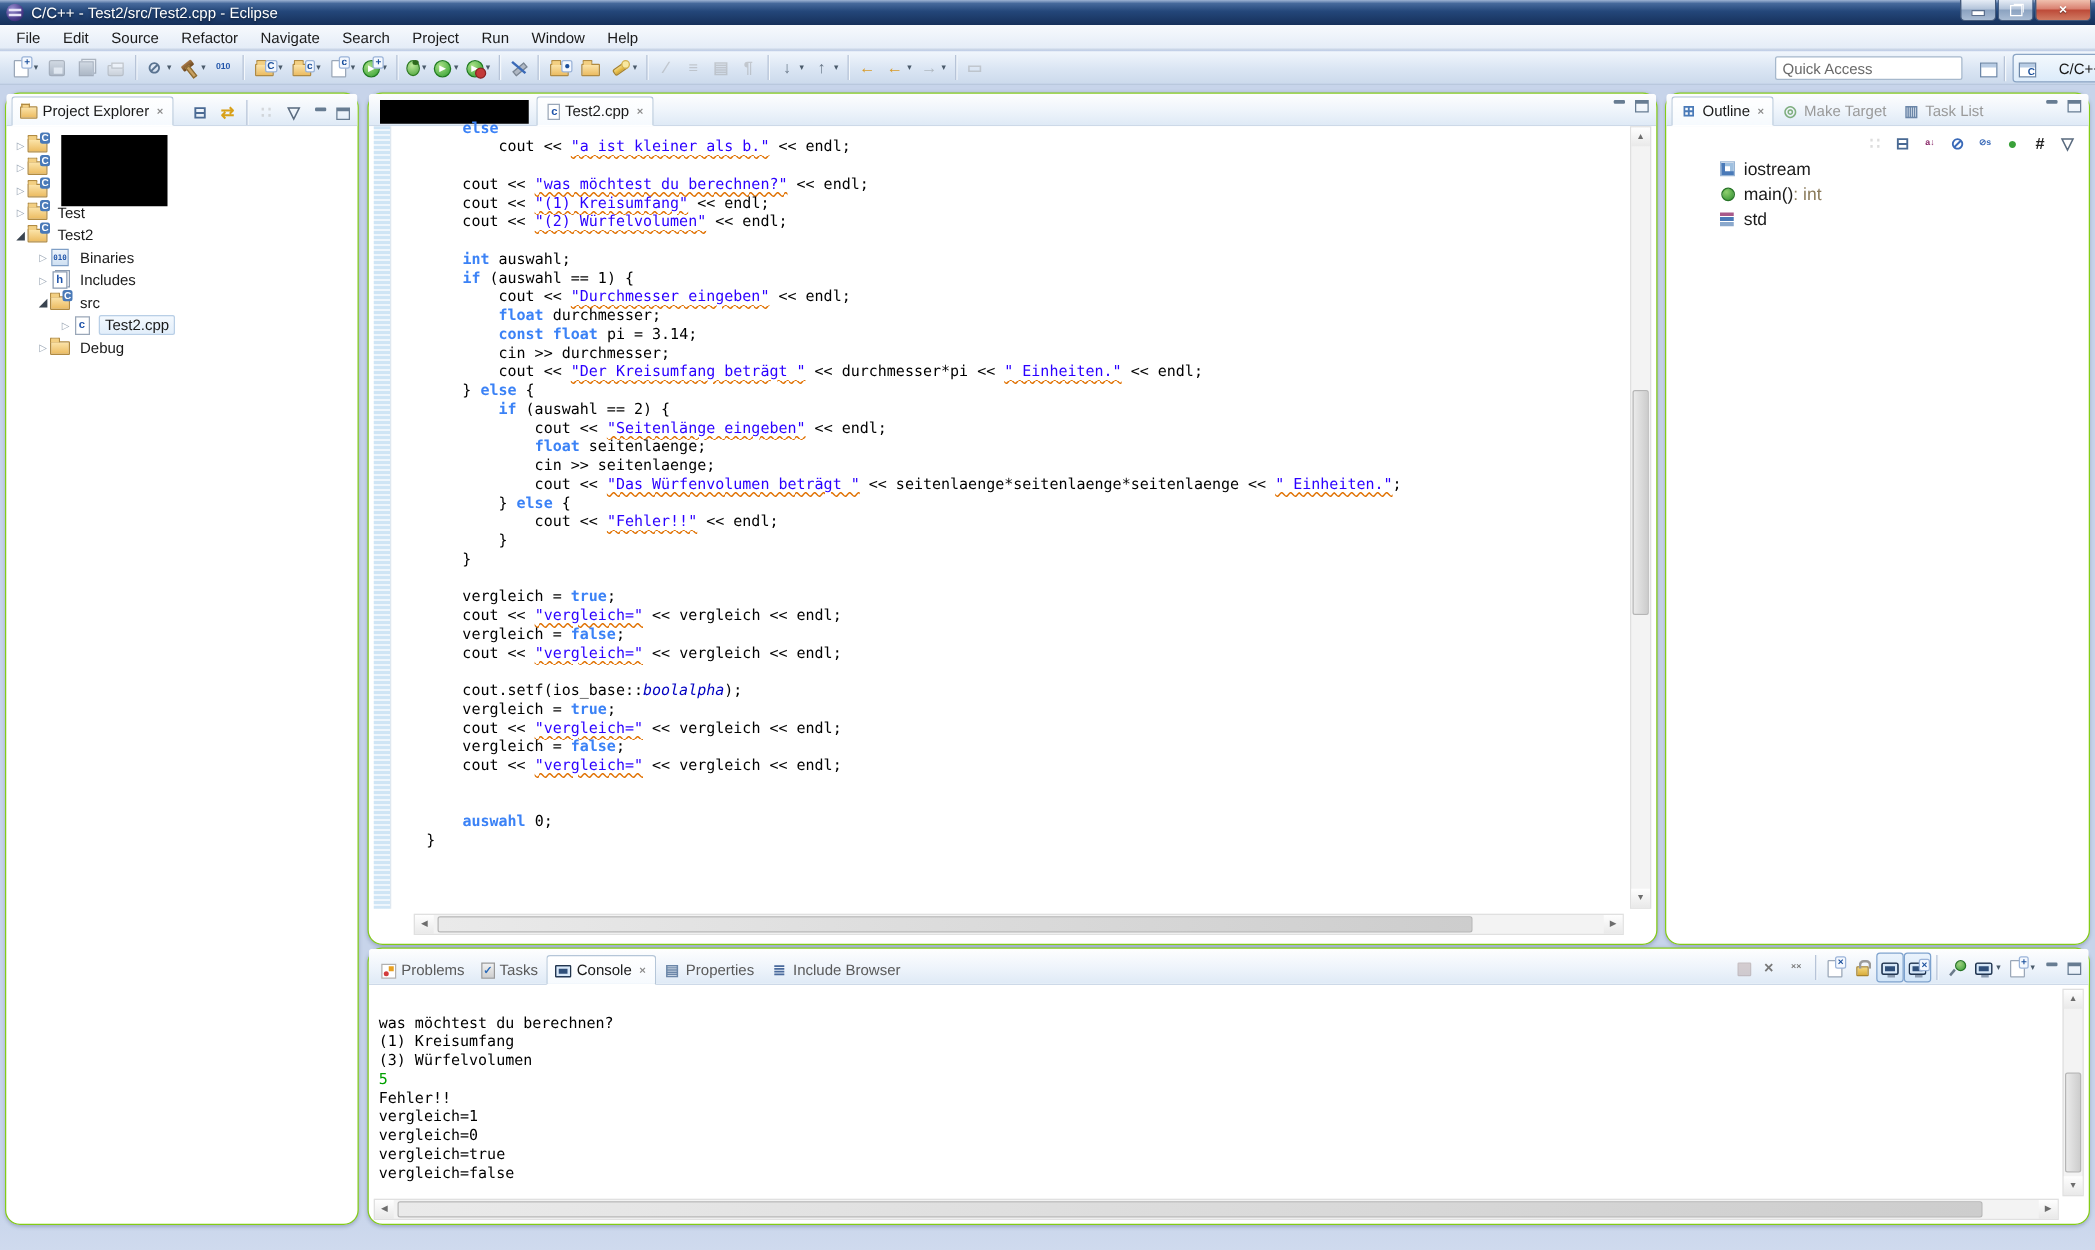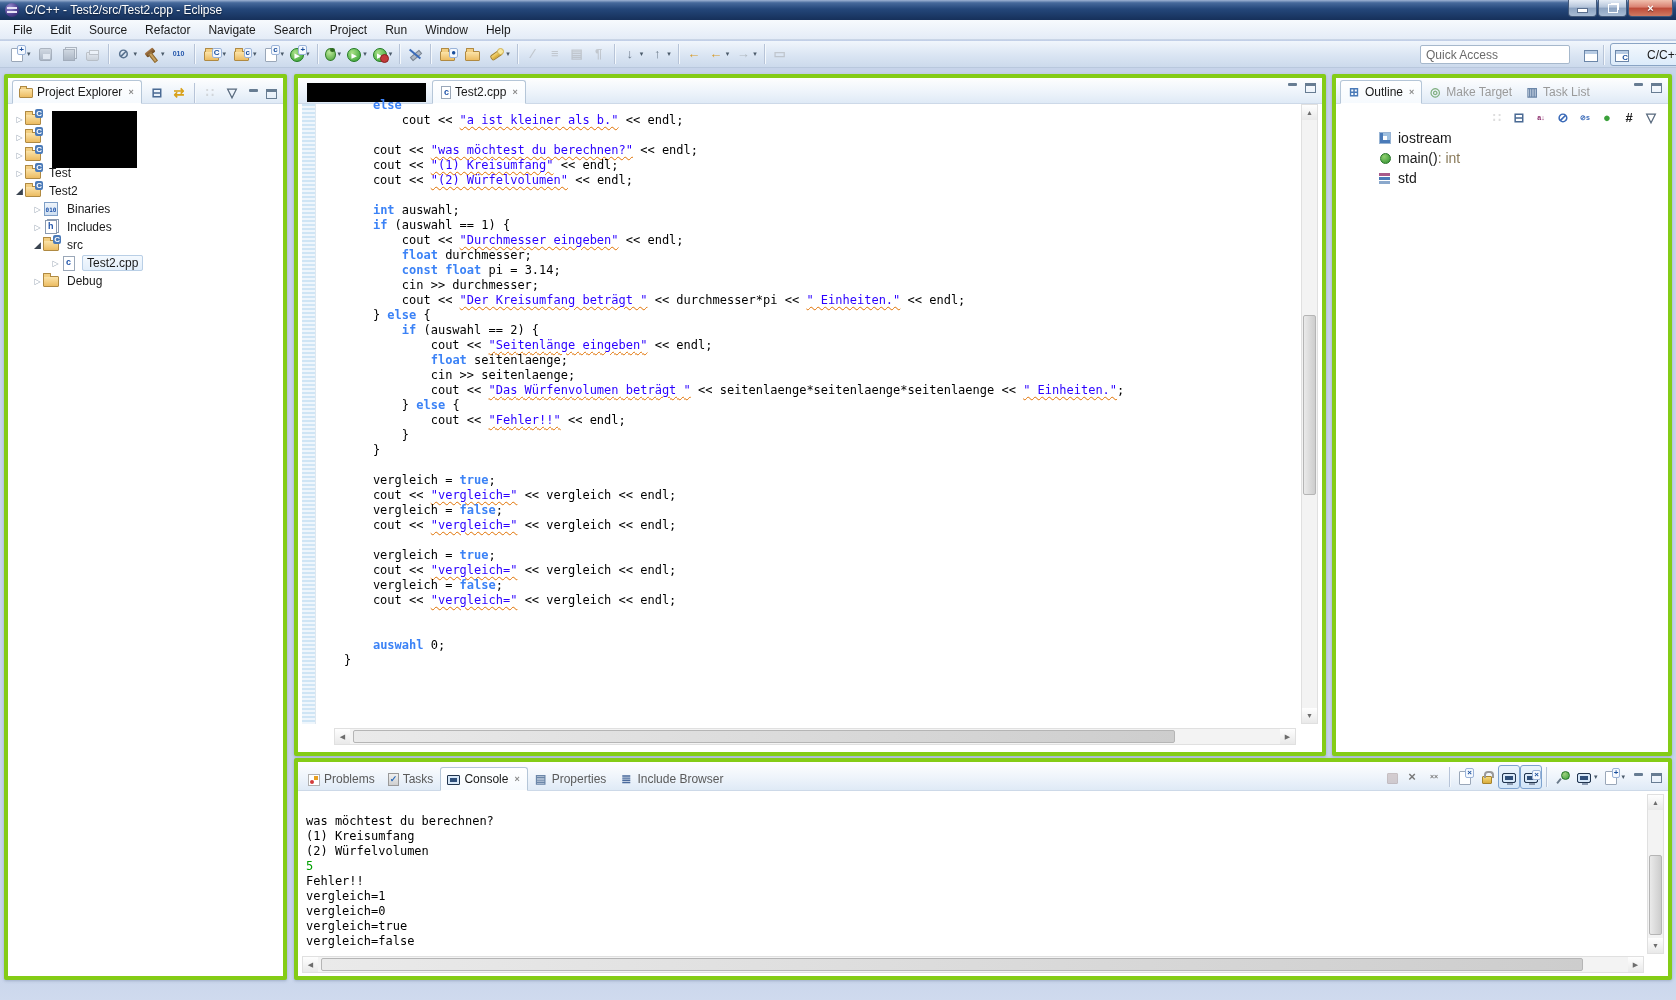--- a/index.html
+++ b/index.html
@@ -79,21 +79,21 @@
   
   .qa{position:absolute;left:1420px;top:4px;width:138px;height:17px;border:1px solid #a6b8cc;border-radius:2px;
     font:12px "Liberation Sans",sans-serif;color:#444;padding:0 5px;background:#fff}
   .qa::placeholder{color:#6a6a6a}
   .persp-new{position:absolute;left:1581px;top:2px}
   .tb-vline{position:absolute;left:1603px;top:4px;width:1px;height:20px;background:#b7c4d8;box-shadow:1px 0 0 #f4f8fc}
   .persp-btn{position:absolute;left:1610px;top:2px;height:21px;display:inline-flex;align-items:center;gap:18px;
     padding:0 8px 0 4px;border:1px solid #8aa4c4;border-radius:3px;background:linear-gradient(#f3f8fd,#dcebfa);
     font-size:12px;color:#1a1a1a}
   
-  .panel{position:absolute;background:#fff;border:4px solid #84cc16;border-radius:2px;box-shadow:0 1px 3px rgba(60,80,120,.3);box-sizing:border-box}
+  .panel{position:absolute;background:#fff;border:1px solid #84cc16;border-radius:12px;box-shadow:0 1px 3px rgba(60,80,120,.3);box-sizing:border-box}
   .phead{position:relative;height:25px;background:linear-gradient(#fefefe,#eef4fb 55%,#dfeaf6);
     border-bottom:1px solid #cdd9e8;border-radius:3px 3px 0 0;display:flex;align-items:flex-end;padding-left:4px}
   .vtab{display:inline-flex;align-items:center;gap:4px;font-size:12px;color:#5a5a5a;padding:4px 7px 4px 6px;white-space:nowrap}
   .vtab.active{background:linear-gradient(#fff,#f6fafe);border:1px solid #b5c6d8;border-bottom-color:#fff;
     border-radius:3px 3px 0 0;color:#1a1a1a;position:relative;top:1px}
   .vtab.dim{color:#9a9a9a}
   .tclose{font-size:9px;color:#8a8a8a;margin-left:2px;font-weight:bold}
   .ptools{position:absolute;right:4px;top:3px;display:flex;align-items:center}
   .mm{width:15px;height:13px;display:inline-block;position:relative;margin-left:3px}
   .mm.min::after{content:"";position:absolute;left:3px;right:3px;top:2px;height:3px;background:#677c92;border-radius:1px}
@@ -473,20 +473,21 @@
       <div class="cl"><span class="sp">        } </span><span class="sk">else</span><span class="sp"> {</span></div>
       <div class="cl"><span class="sp">            cout &lt;&lt; </span><span class="ss">"Fehler!!"</span><span class="sp"> &lt;&lt; endl;</span></div>
       <div class="cl"><span class="sp">        }</span></div>
       <div class="cl"><span class="sp">    }</span></div>
       <div class="cl"></div>
       <div class="cl"><span class="sp">    vergleich = </span><span class="sk">true</span><span class="sp">;</span></div>
       <div class="cl"><span class="sp">    cout &lt;&lt; </span><span class="ss">"vergleich="</span><span class="sp"> &lt;&lt; vergleich &lt;&lt; endl;</span></div>
       <div class="cl"><span class="sp">    vergleich = </span><span class="sk">false</span><span class="sp">;</span></div>
       <div class="cl"><span class="sp">    cout &lt;&lt; </span><span class="ss">"vergleich="</span><span class="sp"> &lt;&lt; vergleich &lt;&lt; endl;</span></div>
       <div class="cl"></div>
+      <div class="cl"><span class="sp">    cout.setf(ios_base::</span><span class="sm">boolalpha</span><span class="sp">);</span></div>
       <div class="cl"><span class="sp">    vergleich = </span><span class="sk">true</span><span class="sp">;</span></div>
       <div class="cl"><span class="sp">    cout &lt;&lt; </span><span class="ss">"vergleich="</span><span class="sp"> &lt;&lt; vergleich &lt;&lt; endl;</span></div>
       <div class="cl"><span class="sp">    vergleich = </span><span class="sk">false</span><span class="sp">;</span></div>
       <div class="cl"><span class="sp">    cout &lt;&lt; </span><span class="ss">"vergleich="</span><span class="sp"> &lt;&lt; vergleich &lt;&lt; endl;</span></div>
       <div class="cl"></div>
       <div class="cl"></div>
       <div class="cl"><span class="sp">    </span><span class="sk">auswahl</span><span class="sp"> 0;</span></div>
       <div class="cl"><span class="sp">}</span></div>
     </div>
   <div class="vscroll" style="right:4px;top:26px;bottom:28px">
@@ -634,21 +635,21 @@
           </span>
           <span class="dd">▾</span>
         </span>
         <span class="mm min"></span>
         <span class="mm max"></span>
       </span>
     </div>
   <div class="cs-body" id="cs-body">
       <div class="cline">was möchtest du berechnen?</div>
       <div class="cline">(1) Kreisumfang</div>
-      <div class="cline">(2) Würfelvolumen</div>
+      <div class="cline">(3) Würfelvolumen</div>
       <div class="cline cin">5</div>
       <div class="cline">Fehler!!</div>
       <div class="cline">vergleich=1</div>
       <div class="cline">vergleich=0</div>
       <div class="cline">vergleich=true</div>
       <div class="cline">vergleich=false</div>
     </div>
   <div class="vscroll" style="right:4px;top:32px;bottom:22px">
     <span class="sbtn b-up">▲</span>
     <div class="thumb" style="bottom:18px;height:80px"></div>

